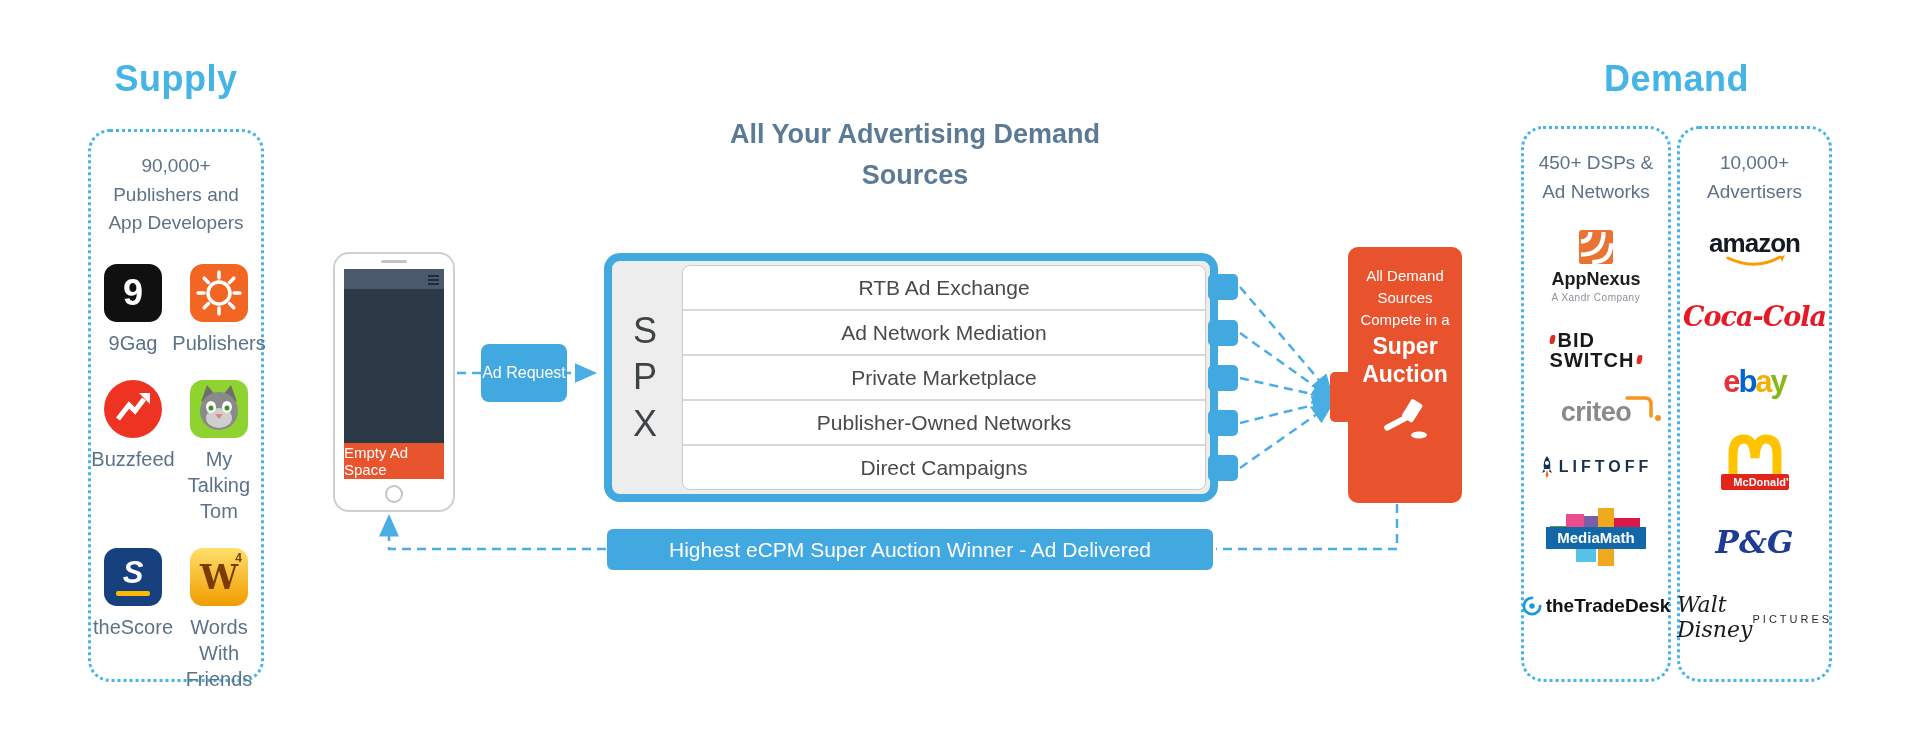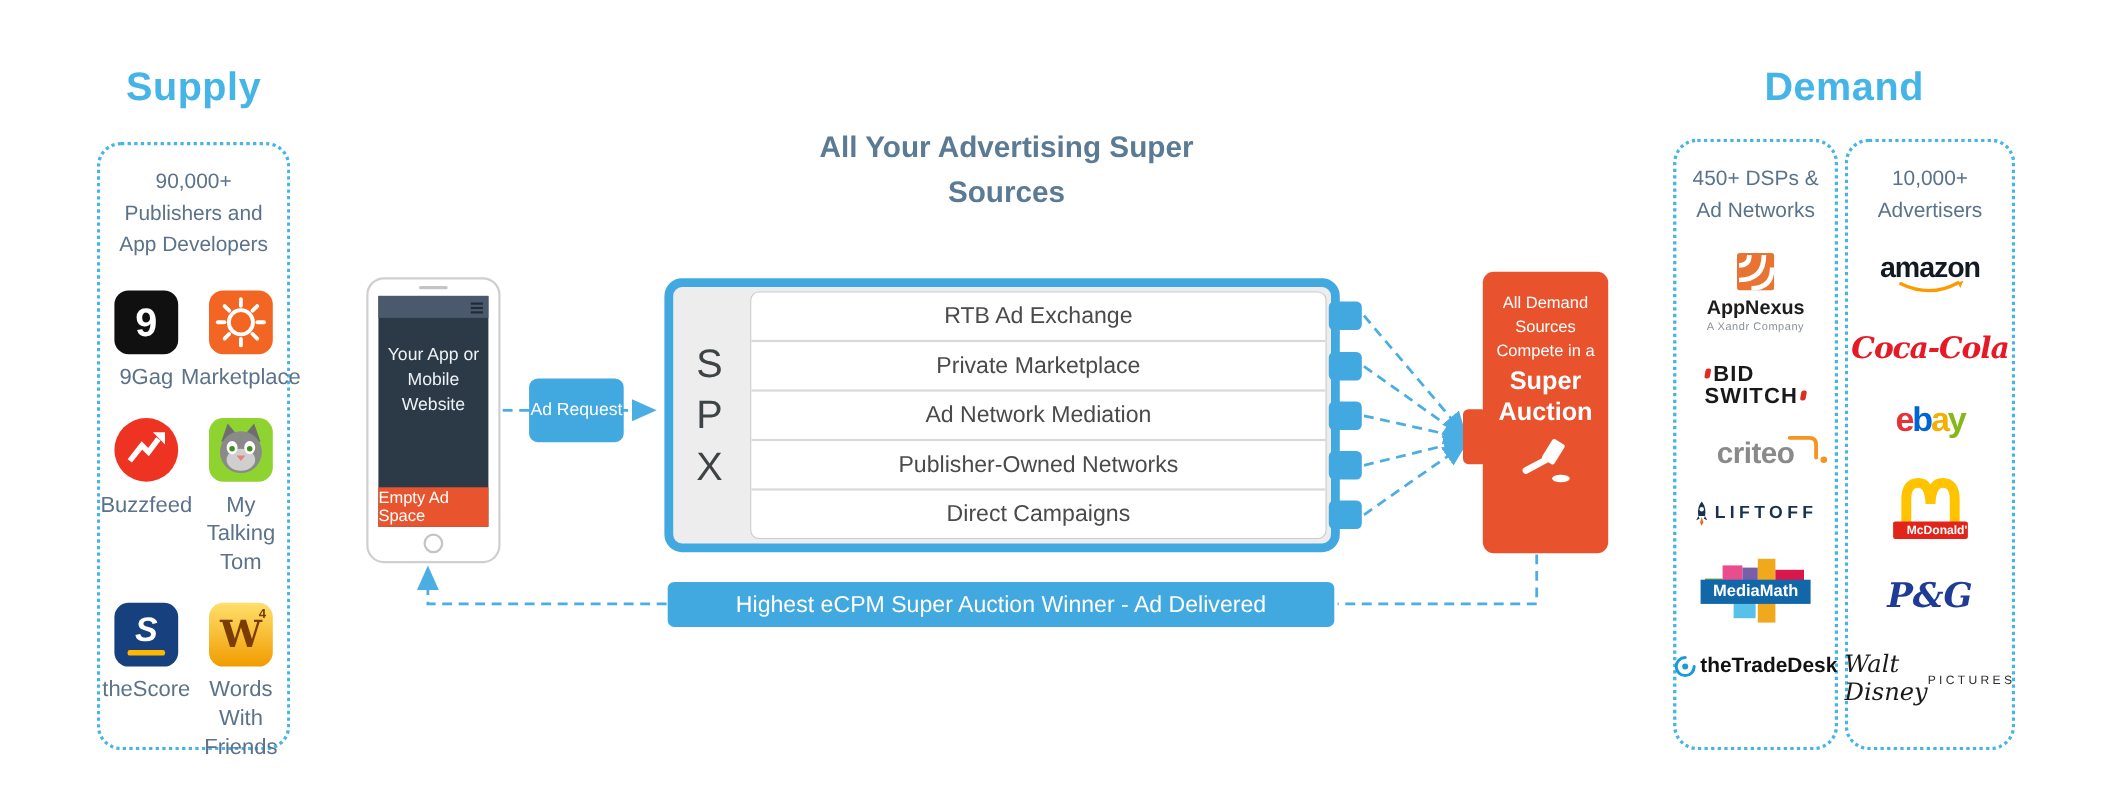--- a/index.html
+++ b/index.html
@@ -185,21 +185,21 @@
                 <line x1="39.6" y1="39.6" x2="43.8" y2="43.8"></line>
               <line x1="29" y1="44" x2="29" y2="50"></line>
                 <line x1="18.4" y1="39.6" x2="14.2" y2="43.8"></line>
               <line x1="14" y1="29" x2="8" y2="29"></line>
                 <line x1="18.4" y1="18.4" x2="14.2" y2="14.2"></line>
               <line x1="29" y1="14" x2="29" y2="8"></line>
                 <line x1="39.6" y1="18.4" x2="43.8" y2="14.2"></line>
             </g>
           </svg>
         </div>
-        <div class="logo-label">Marketplace</div>
+        <div class="logo-label">Publishers</div>
       </div>
 
       <div class="logo-cell">
         <div class="app-icon icon-buzz">
           <svg width="58" height="58" viewBox="0 0 58 58">
             <path d="M14 39 L25 25 L31 31 L40 19" stroke="#fff" stroke-width="5" fill="none"></path>
             <polygon points="35,13 46,13 46,24" fill="#fff"></polygon>
           </svg>
         </div>
         <div class="logo-label">Buzzfeed</div>
@@ -244,40 +244,39 @@
   <div class="abs phone">
     <div class="speaker"></div>
     <div class="screen">
       <div class="screen-bar">
         <div class="hamburger">
             <div></div>
             <div></div>
             <div></div>
           </div>
       </div>
-      <div class="screen-text">Your App or Mobile Website</div>
       <div class="ad-space">Empty Ad Space</div>
     </div>
     <div class="home-btn"></div>
   </div>
 
   <div class="abs ad-request">Ad Request</div>
 
-  <div class="abs center-title">All Your Advertising Super Sources</div>
+  <div class="abs center-title">All Your Advertising Demand Sources</div>
 
   <div class="abs spx-box">
     <div class="spx-col">
       <span>S</span>
       <span>P</span>
       <span>X</span>
     </div>
     <div class="spx-rows">
       <div class="spx-row">RTB Ad Exchange</div>
+      <div class="spx-row">Ad Network Mediation</div>
       <div class="spx-row">Private Marketplace</div>
-      <div class="spx-row">Ad Network Mediation</div>
       <div class="spx-row">Publisher-Owned Networks</div>
       <div class="spx-row">Direct Campaigns</div>
     </div>
   </div>
   <div class="spx-tab" style="left:1208px; top:274px;"></div>
   <div class="spx-tab" style="left:1208px; top:320px;"></div>
   <div class="spx-tab" style="left:1208px; top:365px;"></div>
   <div class="spx-tab" style="left:1208px; top:410px;"></div>
   <div class="spx-tab" style="left:1208px; top:455px;"></div>
 

